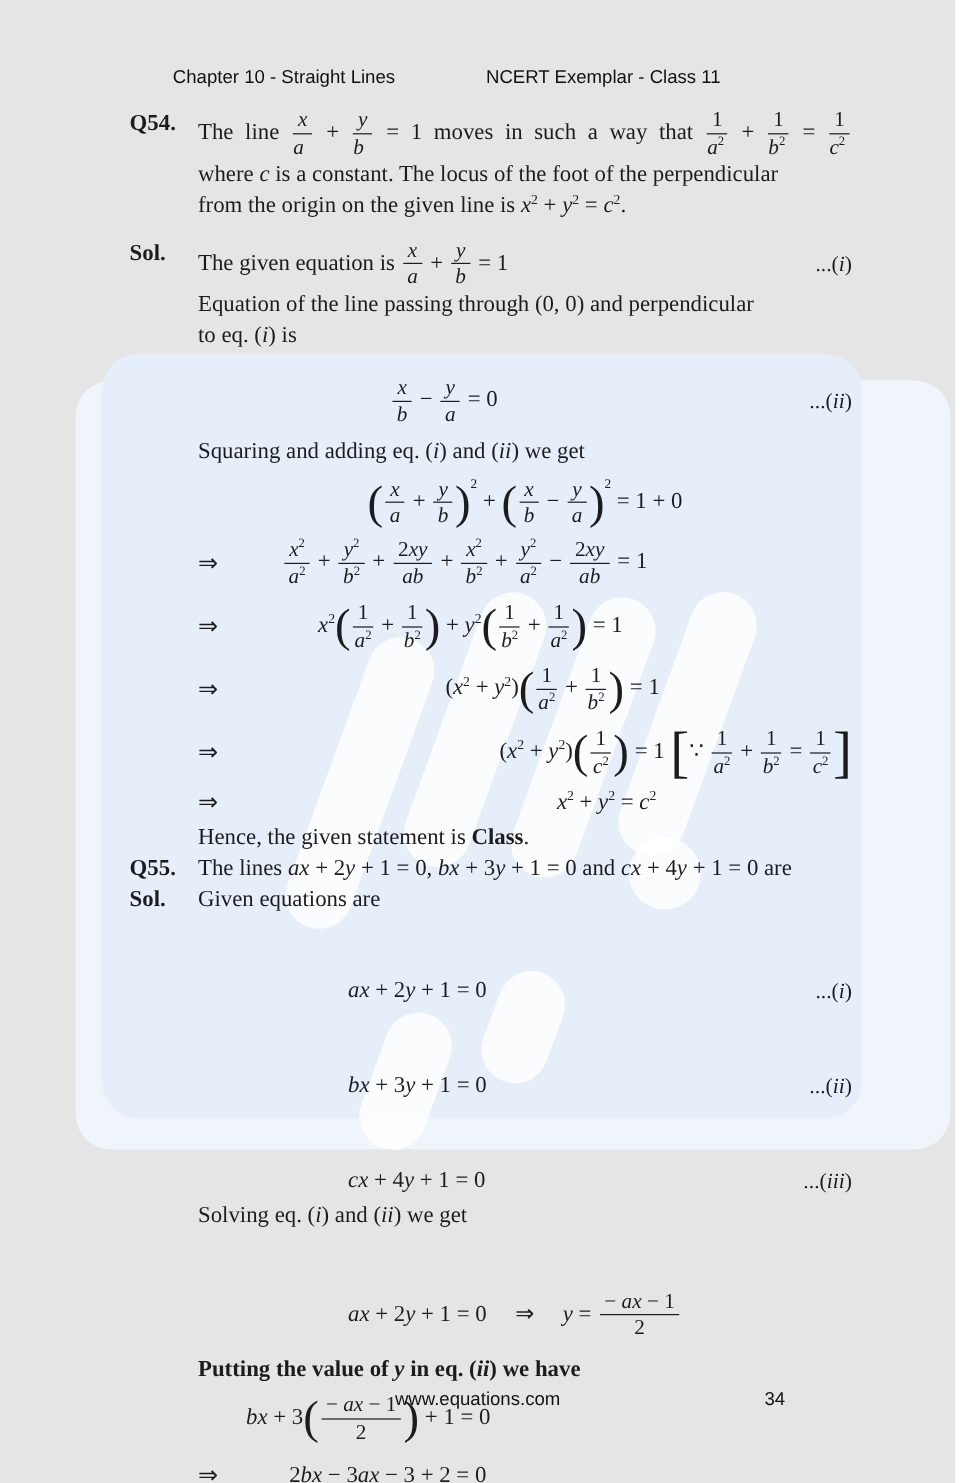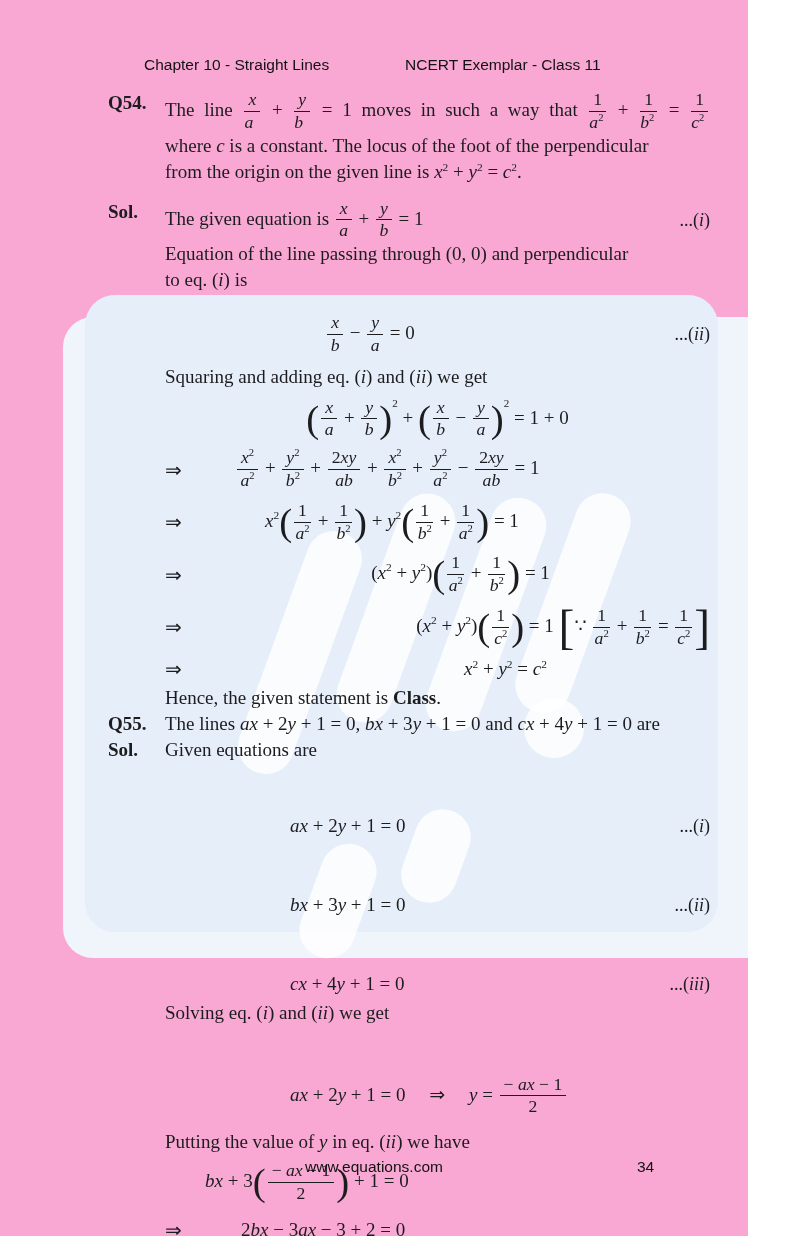--- a/index.html
+++ b/index.html
@@ -1,17 +1,17 @@
 <!DOCTYPE html>
 <html><head>
 <meta charset="utf-8">
 <style>
   html,body{margin:0;padding:0;background:#ffffff;}
-  .page{position:relative;width:732px;height:1236px;background:#f9a8d4;overflow:hidden;
-        font-family:"Liberation Serif",serif;color:#1c1c1e;padding-left:16px;}
+  .page{position:relative;width:796px;height:1236px;background:#e5e5e5;overflow:hidden;
+        font-family:"Liberation Serif",serif;color:#1c1c1e;}
   
   .hdr{position:absolute;top:56px;font-family:"Liberation Sans",sans-serif;
        font-size:15.5px;color:#111;white-space:nowrap;}
   .hleft{left:144px;} .hright{left:405px;}
   .furl{position:absolute;left:0;right:0;top:1158px;text-align:center;
         font-family:"Liberation Sans",sans-serif;font-size:15.5px;color:#111;}
   .fpage{position:absolute;left:637px;top:1158px;
         font-family:"Liberation Sans",sans-serif;font-size:15.5px;color:#111;}
   
   .panel-back{position:absolute;left:63px;top:317px;width:729px;height:641px;
@@ -229,21 +229,21 @@
         <span class="ebody"><i>c</i><i>x</i> + 4<i>y</i> + 1  =  0</span>
         <span class="elabel">...(<i>i</i><i>i</i><i>i</i>)</span>
       </div>
       <div class="row cont">Solving eq. (<i>i</i>) and (<i>i</i><i>i</i>) we get</div>
       <div class="row pl125 eqrow">
         <span class="ebody"><i>a</i><i>x</i> + 2<i>y</i> + 1  =  0  ⇒  <i>y</i> = <span class="frac">
             <span class="num">− <i>a</i><i>x</i> − 1</span>
             <span class="den">2</span>
           </span></span>
       </div>
-      <div class="row cont" style="margin-top: 10px;">Putting the value of <i>y</i> in eq. (<i>i</i><i>i</i>) we have</div>
+      <div class="row cont" style="margin-top: 10px; font-weight: bold;">Putting the value of <i>y</i> in eq. (<i>i</i><i>i</i>) we have</div>
       <div class="row pl40 eqrow" style="margin-top: 4px;">
         <span class="ebody"><i>b</i><i>x</i> + 3<span class="bg">(</span><span class="frac">
             <span class="num">− <i>a</i><i>x</i> − 1</span>
             <span class="den">2</span>
           </span><span class="bg">)</span> + 1  =  0</span>
       </div>
       <div class="row pl30 eqrow" style="margin-top: 8px;">
         <span class="arrow">⇒</span>
         <span class="ebody">2<i>b</i><i>x</i> − 3<i>a</i><i>x</i> − 3 + 2  =  0</span>
       </div>

